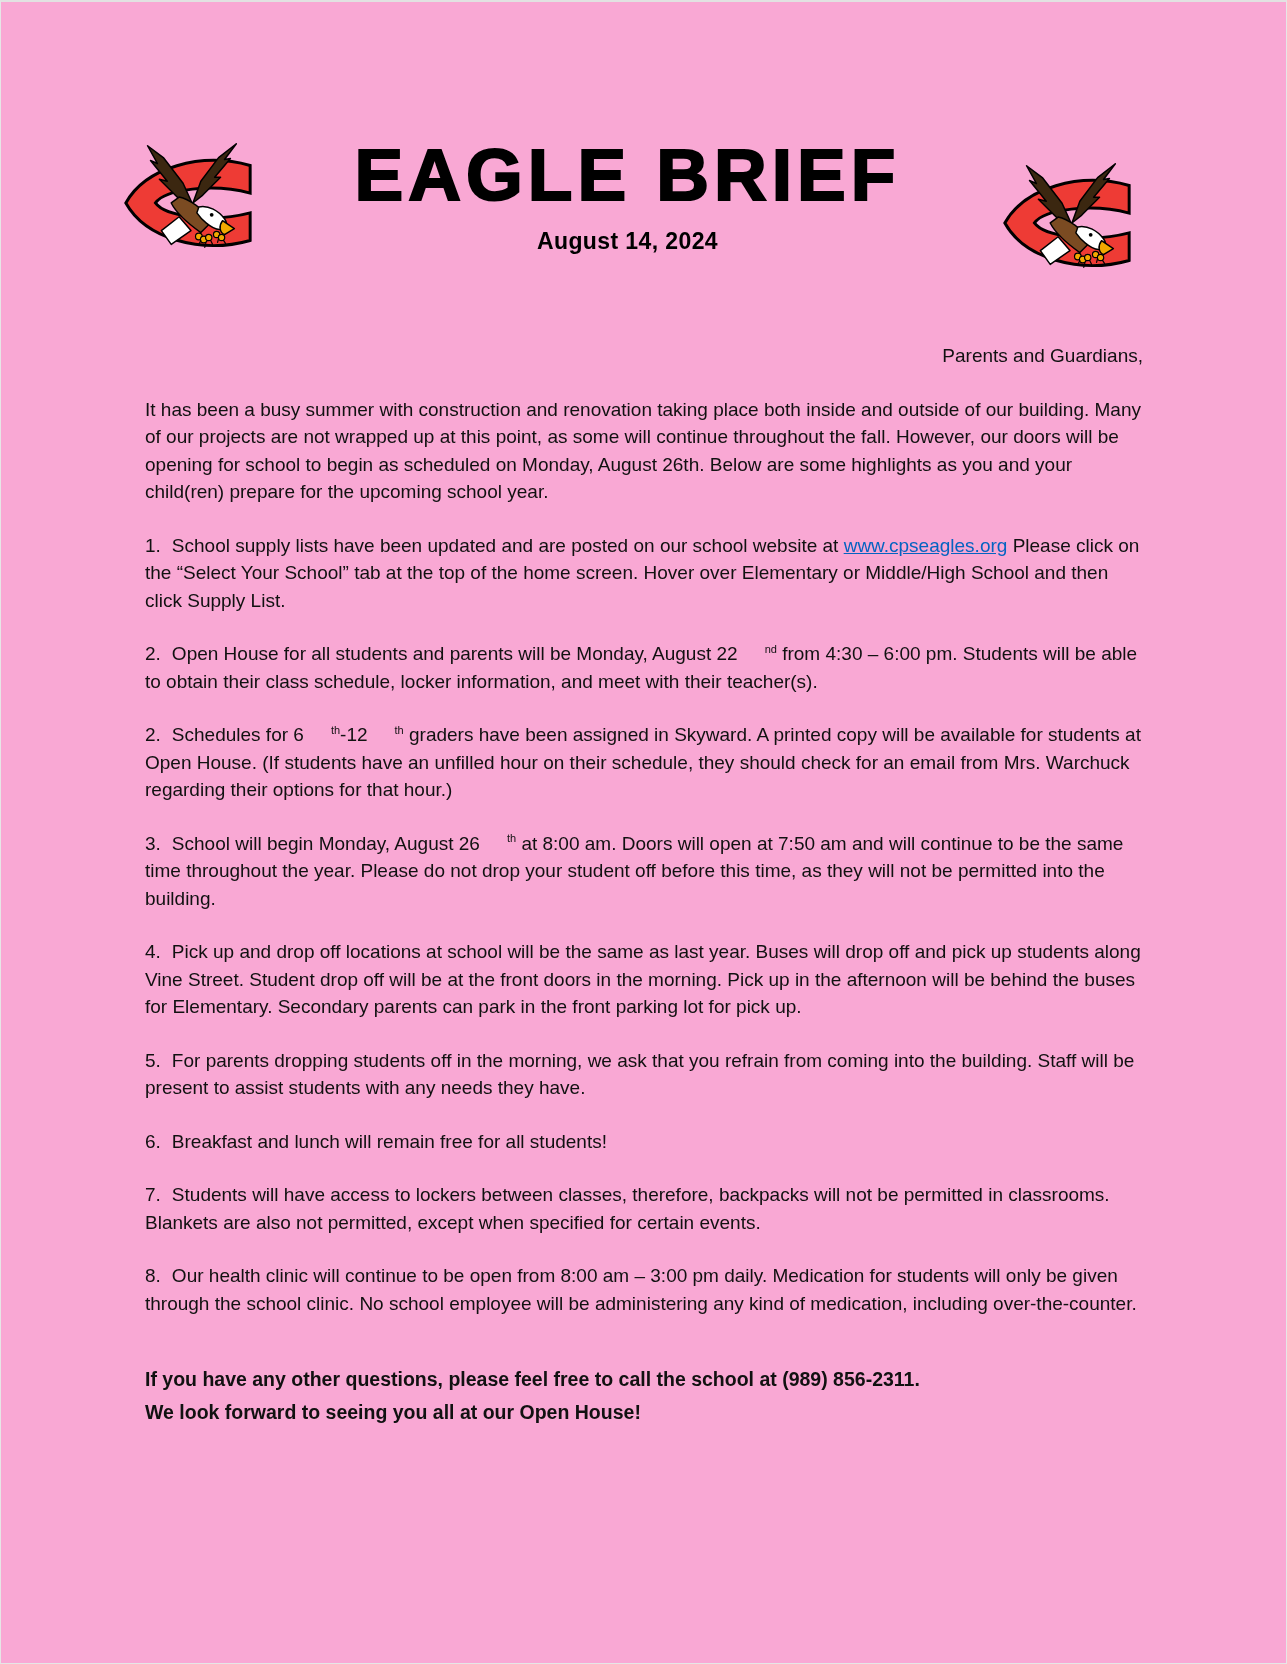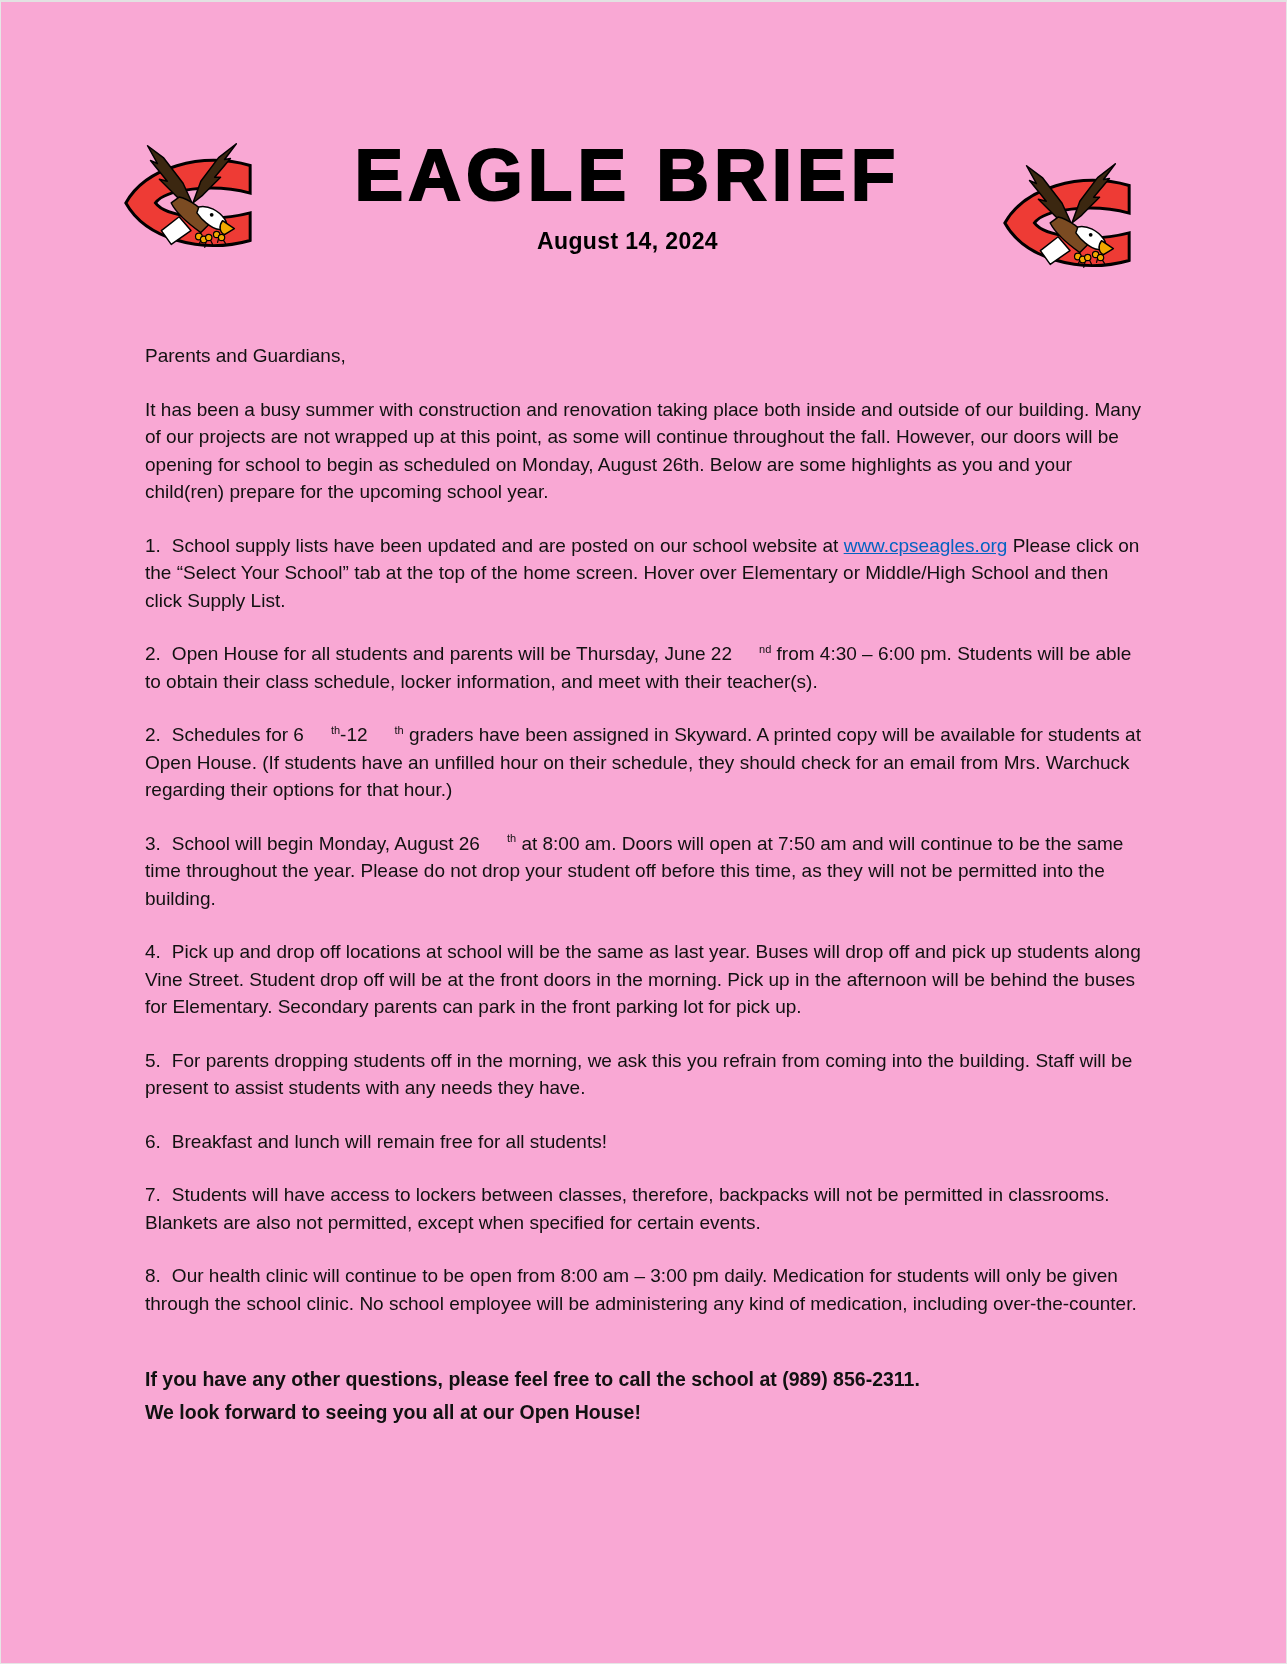--- a/index.html
+++ b/index.html
@@ -43,21 +43,21 @@
     text-align: center;
   }
   
   .letter {
     margin-top: 60px;
     padding: 0 143px 0 144px;
     font-size: 19px;
     line-height: 27.5px;
   }
   .letter p { margin: 0 0 26px 0; }
-  .salutation { margin-bottom: 26px; }
+  .salutation { margin-bottom: 26px; text-align: right; }
   .item .num { display: inline-block; margin-right: 11px; }
   sup { font-size: 58%; line-height: 0; vertical-align: super; padding-left: 27px; }
   a.weblink { color: #0563C1; cursor: pointer; }
   .closing {
     margin-top: 46px;
     text-align: left;
     font-weight: bold;
     font-size: 19.5px;
     line-height: 33px;
   }
@@ -109,29 +109,29 @@
     </svg>
   </div>
 
   <div class="letter">
     <p class="salutation">Parents and Guardians,</p>
     <p class="intro">It has been a busy summer with construction and renovation taking place both inside and outside of our building. Many of our projects are not wrapped up at this point, as some will continue throughout the fall. However, our doors will be opening for school to begin as scheduled on Monday, August 26th. Below are some highlights as you and your child(ren) prepare for the upcoming school year.</p>
 
     <div class="list">
   <p class="item"><span class="num">1.</span><span class="itext"><span>School supply lists have been updated and are posted on our school website at </span><a class="weblink" href="#">www.cpseagles.org</a><span> Please click on the “Select Your School” tab at the top of the home screen. Hover over Elementary or Middle/High School and then click Supply List.</span></span></p>
 
-  <p class="item"><span class="num">2.</span><span class="itext"><span>Open House for all students and parents will be Thursday, June 22</span><sup>nd</sup><span> from 4:30 – 6:00 pm. Students will be able to obtain their class schedule, locker information, and meet with their teacher(s).</span></span></p>
+  <p class="item"><span class="num">2.</span><span class="itext"><span>Open House for all students and parents will be Monday, August 22</span><sup>nd</sup><span> from 4:30 – 6:00 pm. Students will be able to obtain their class schedule, locker information, and meet with their teacher(s).</span></span></p>
 
   <p class="item"><span class="num">2.</span><span class="itext"><span>Schedules for 6</span><sup>th</sup><span>-12</span><sup>th</sup><span> graders have been assigned in Skyward. A printed copy will be available for students at Open House. (If students have an unfilled hour on their schedule, they should check for an email from Mrs. Warchuck regarding their options for that hour.)</span></span></p>
 
   <p class="item"><span class="num">3.</span><span class="itext"><span>School will begin Monday, August 26</span><sup>th</sup><span> at 8:00 am. Doors will open at 7:50 am and will continue to be the same time throughout the year. Please do not drop your student off before this time, as they will not be permitted into the building.</span></span></p>
 
   <p class="item"><span class="num">4.</span><span class="itext"><span>Pick up and drop off locations at school will be the same as last year. Buses will drop off and pick up students along Vine Street.  Student drop off will be at the front doors in the morning. Pick up in the afternoon will be behind the buses for Elementary. Secondary parents can park in the front parking lot for pick up.</span></span></p>
 
-  <p class="item"><span class="num">5.</span><span class="itext"><span>For parents dropping students off in the morning, we ask this you refrain from coming into the building. Staff will be present to assist students with any needs they have.</span></span></p>
+  <p class="item"><span class="num">5.</span><span class="itext"><span>For parents dropping students off in the morning, we ask that you refrain from coming into the building. Staff will be present to assist students with any needs they have.</span></span></p>
 
   <p class="item"><span class="num">6.</span><span class="itext"><span>Breakfast and lunch will remain free for all students!</span></span></p>
 
   <p class="item"><span class="num">7.</span><span class="itext"><span>Students will have access to lockers between classes, therefore, backpacks will not be permitted in classrooms. Blankets are also not permitted, except when specified for certain events.</span></span></p>
 
   <p class="item"><span class="num">8.</span><span class="itext"><span>Our health clinic will continue to be open from 8:00 am – 3:00 pm daily. Medication for students will only be given through the school clinic. No school employee will be administering any kind of medication, including over-the-counter.</span></span></p>
 
 </div>
 
     <div class="closing">

